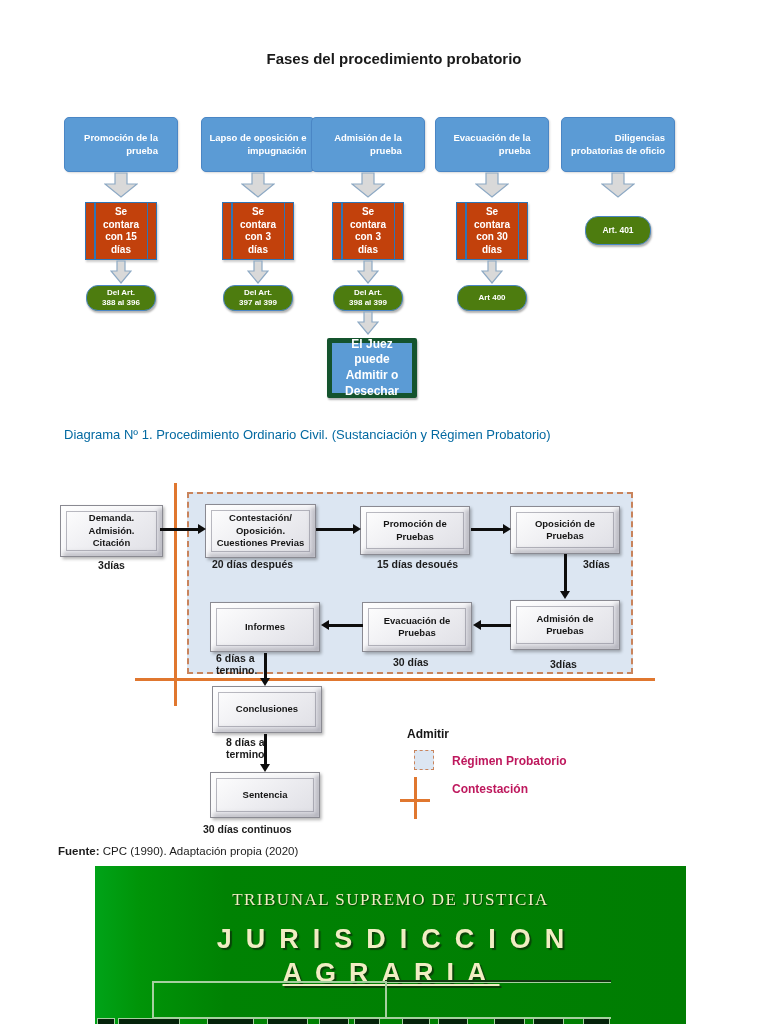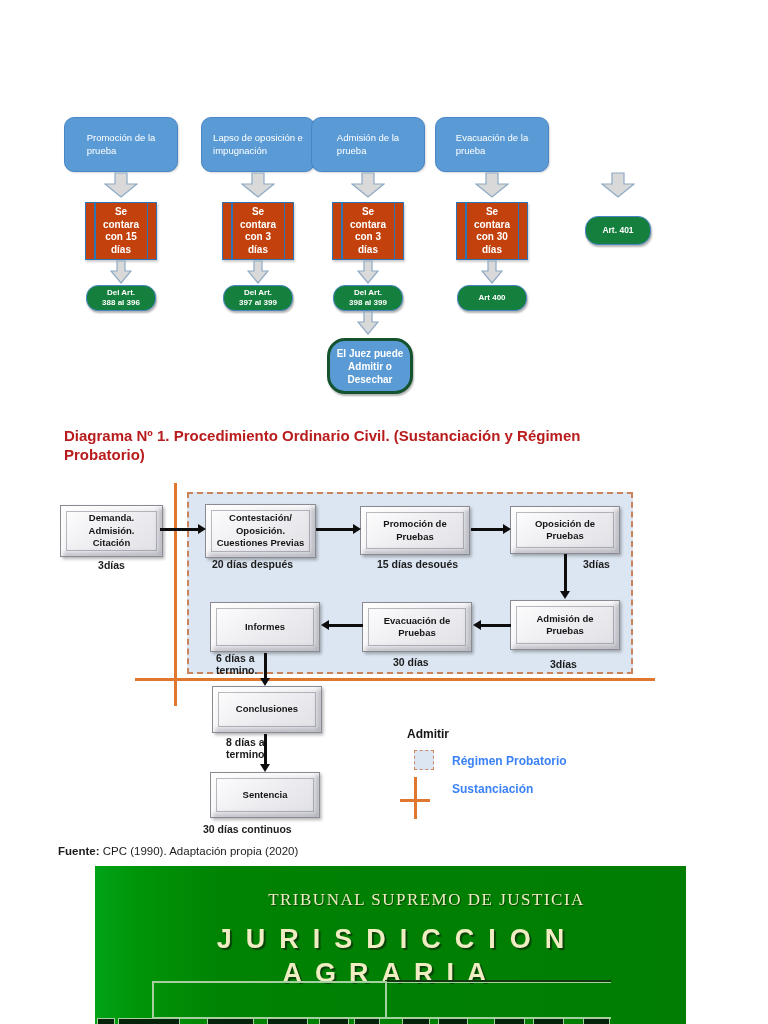--- a/index.html
+++ b/index.html
@@ -3,44 +3,44 @@
 <meta charset="utf-8">
 <style>
   html,body{margin:0;padding:0;background:#ffffff;}
   .page{position:relative;width:768px;height:1024px;background:#ffffff;overflow:hidden;
         font-family:"Liberation Sans", sans-serif;color:#1b1b1b;}
 
   
   .s1-title{position:absolute;left:20px;top:50px;width:748px;text-align:center;
             font-size:15px;font-weight:bold;color:#1a1a1a;}
   .col{position:absolute;top:0;width:116px;height:420px;}
-  .phase{position:absolute;left:1px;top:117px;width:112px;height:53px;border-radius:10px;
-         background:#5B9BD5;border:1px solid #4A86C5;color:#fff;font-size:9.5px;font-weight:normal;
-         line-height:1.3;display:flex;align-items:center;justify-content:center;text-align:left;
+  .phase{position:absolute;left:1px;top:117px;width:112px;height:53px;border-radius:5px;
+         background:#5B9BD5;border:1px solid #4A86C5;color:#fff;font-size:9.5px;font-weight:bold;
+         line-height:1.3;display:flex;align-items:center;justify-content:center;text-align:right;
          white-space:pre-line;box-shadow:1px 1px 2px rgba(0,0,0,.15);}
   .duration{position:absolute;left:22px;top:202px;width:70px;height:56px;background:#c2410c;
             border:1.5px solid #2E75B6;color:#fff;font-size:10px;font-weight:bold;line-height:1.25;
             display:flex;align-items:center;justify-content:center;text-align:center;
             white-space:pre-line;box-shadow:1px 2px 2px rgba(0,0,0,.2);}
   .duration::before,.duration::after{content:"";position:absolute;top:-1px;bottom:-1px;width:1.5px;background:#2E75B6;}
   .duration::before{left:8px;} .duration::after{right:8px;}
   .pill{position:absolute;left:23px;top:285px;width:68px;height:24px;border-radius:12px;
-        background:#15803d;border:1px solid #4A86C5;color:#fff;font-size:8px;font-weight:bold;
+        background:#4d7c0f;border:1px solid #4A86C5;color:#fff;font-size:8px;font-weight:bold;
         line-height:1.25;display:flex;align-items:center;justify-content:center;text-align:center;
         white-space:pre-line;box-shadow:1px 2px 2px rgba(0,0,0,.3);}
   .pill.art401{top:216px;left:25px;width:64px;height:27px;border-radius:13px;font-size:8.5px;}
-  .juez{position:absolute;left:17px;top:338px;width:80px;height:50px;border-radius:18px;
-        background:#5B9BD5;border:3px solid #14532d;color:#fff;font-size:10px;font-weight:bold;
+  .juez{position:absolute;left:17px;top:338px;width:80px;height:50px;border-radius:2px;
+        background:#5B9BD5;border:5px solid #14532d;color:#fff;font-size:12px;font-weight:bold;
         line-height:1.3;display:flex;align-items:center;justify-content:center;text-align:center;
         white-space:pre-line;box-shadow:1px 2px 2px rgba(0,0,0,.3);}
   .arr{position:absolute;}
 
   
-  .s2-title{position:absolute;left:64px;top:427px;width:565px;font-size:15px;font-weight:bold;
-            line-height:1.25;color:#b91c1c;}
+  .s2-title{position:absolute;left:64px;top:427px;width:565px;font-size:13px;font-weight:normal;
+            line-height:1.25;color:#0369a1;}
   .region{position:absolute;left:187px;top:492px;width:446px;height:182px;background:#DCE6F2;
           border:2px dashed #C9845C;box-sizing:border-box;}
   .oline{position:absolute;background:#E0772F;}
   .bx{position:absolute;display:flex;align-items:center;justify-content:center;text-align:center;
       font-size:9.5px;font-weight:600;line-height:1.3;color:#151515;white-space:pre-line;
       background:linear-gradient(145deg,#ffffff 0%,#ececf0 55%,#dedee4 100%);
       border:1px solid #8a8a92;box-sizing:border-box;
       box-shadow:inset 2px 2px 4px rgba(255,255,255,.9), inset -3px -3px 5px rgba(105,105,120,.4),
                  1.5px 2px 3px rgba(0,0,0,.3);}
   .bx::after{content:"";position:absolute;inset:5px;border:1px solid rgba(130,130,142,.55);pointer-events:none;}
@@ -51,45 +51,46 @@
              border-top:5px solid transparent;border-bottom:5px solid transparent;border-left:8px solid #0d0d0d;}
   .ah.left::before{left:7px;right:0;}
   .ah.left::after{left:0;right:auto;border-left:none;border-right:8px solid #0d0d0d;}
   .av{position:absolute;width:10px;}
   .av::before{content:"";position:absolute;top:0;bottom:7px;left:3.5px;width:3px;background:#0d0d0d;}
   .av::after{content:"";position:absolute;bottom:0;left:0;width:0;height:0;
              border-left:5px solid transparent;border-right:5px solid transparent;border-top:8px solid #0d0d0d;}
   .leg-title{position:absolute;left:407px;top:727px;font-size:12px;font-weight:bold;color:#151515;}
   .leg-swatch{position:absolute;left:414px;top:750px;width:20px;height:20px;background:#DCE6F2;
               border:1.5px dashed #C9845C;box-sizing:border-box;}
-  .leg-item{position:absolute;font-size:12px;font-weight:bold;color:#3b82f6;}
+  .leg-item{position:absolute;font-size:12px;font-weight:bold;color:#be185d;}
   .fuente{position:absolute;left:58px;top:845px;font-size:11.5px;color:#1c1c1c;}
   .fuente b{font-weight:bold;}
 
   
   .banner{position:absolute;left:95px;top:866px;width:591px;height:158px;overflow:hidden;
           background:linear-gradient(90deg,#00a318 0px,#009408 45px,#008203 130px,#007d02 100%);}
   .b-t1{position:absolute;left:0;top:24px;width:100%;text-align:center;
         font-family:"Liberation Serif", serif;font-size:17px;letter-spacing:1.5px;color:#F1EDC3;
-        text-shadow:1px 1px 1px rgba(10,50,10,.8);padding-left:36px;}
+        text-shadow:1px 1px 1px rgba(10,50,10,.8);}
   .b-t2{position:absolute;left:0;top:58px;width:100%;text-align:center;padding-left:14px;box-sizing:border-box;
         font-size:27px;font-weight:bold;letter-spacing:14px;color:#F1EDC3;
         text-shadow:2px 2px 1px rgba(10,60,10,.9);}
   .b-t3{position:absolute;left:0;top:92px;width:100%;text-align:center;padding-left:1px;box-sizing:border-box;
         font-size:27px;font-weight:bold;letter-spacing:13px;color:#F1EDC3;
-        text-shadow:2px 2px 1px rgba(10,60,10,.9);}
+        text-shadow:2px 2px 1px rgba(10,60,10,.9);text-decoration:underline;}
   .gline{position:absolute;background:#A6D0A0;}
   .gline.dark{background:#123812;}
   .org-box{position:absolute;top:152px;height:12px;background:#05230a;border:1px solid #A6D0A0;box-sizing:border-box;}
 </style>
 </head>
 <body>
 
 <div class="page">
 
+  <div class="s1-title">Fases del procedimiento probatorio</div>
 
   <div class="col" style="left:63px">
     <div class="phase">Promoción de la
 prueba</div>
     <svg class="arr" style="left:41px;top:172px" width="34" height="26" viewBox="0 0 34 26">
         <path d="M11 1 h12 v11 h10 L17 25 L1 12 h10 Z" fill="#D9D9D9" stroke="#8DA9C4" stroke-width="1.2"></path>
       </svg>
     <div class="duration">Se
 contara
 con 15
@@ -151,20 +152,22 @@
 contara
 con 30
 días</div>
     <svg class="arr" style="left:47px;top:260px" width="22" height="24" viewBox="0 0 22 24">
         <path d="M7 1 h8 v10 h6 L11 23 L1 11 h6 Z" fill="#D9D9D9" stroke="#8DA9C4" stroke-width="1.2"></path>
       </svg>
     <div class="pill">Art 400</div>
   </div>
 
   <div class="col" style="left:560px">
+    <div class="phase">Diligencias
+probatorias de oficio</div>
     <svg class="arr" style="left:41px;top:172px" width="34" height="26" viewBox="0 0 34 26">
         <path d="M11 1 h12 v11 h10 L17 25 L1 12 h10 Z" fill="#D9D9D9" stroke="#8DA9C4" stroke-width="1.2"></path>
       </svg>
     <div class="pill art401">Art. 401</div>
   </div>
 
   <div class="s2-title">Diagrama Nº 1. Procedimiento Ordinario Civil. (Sustanciación y Régimen Probatorio)</div>
 
   <div class="region"></div>
   <div class="oline" style="left:174px;top:483px;width:2.5px;height:223px"></div>
@@ -207,21 +210,21 @@
   <div class="ah left" style="left:473px;top:620px;width:38px"></div>
   <div class="av" style="left:560px;top:554px;height:45px"></div>
   <div class="av" style="left:260px;top:653px;height:33px"></div>
   <div class="av" style="left:260px;top:734px;height:38px"></div>
 
   <div class="leg-title">Admitir</div>
   <div class="leg-swatch"></div>
   <div class="leg-item" style="left:452px;top:754px">Régimen Probatorio</div>
   <div class="oline" style="left:414px;top:777px;width:2.5px;height:42px"></div>
   <div class="oline" style="left:400px;top:799px;width:30px;height:2.5px"></div>
-  <div class="leg-item" style="left:452px;top:782px">Sustanciación</div>
+  <div class="leg-item" style="left:452px;top:782px">Contestación</div>
 
   <div class="fuente"><b>Fuente:</b><span> CPC (1990). Adaptación propia (2020)</span></div>
 
   <div class="banner">
     <div class="b-t1">TRIBUNAL SUPREMO DE JUSTICIA</div>
     <div class="b-t2">JURISDICCION</div>
     <div class="b-t3">AGRARIA</div>
 
     <div class="gline" style="left:57px;top:115px;width:459px;height:1.5px"></div>
     <div class="gline dark" style="left:290px;top:113.5px;width:226px;height:2px"></div>

